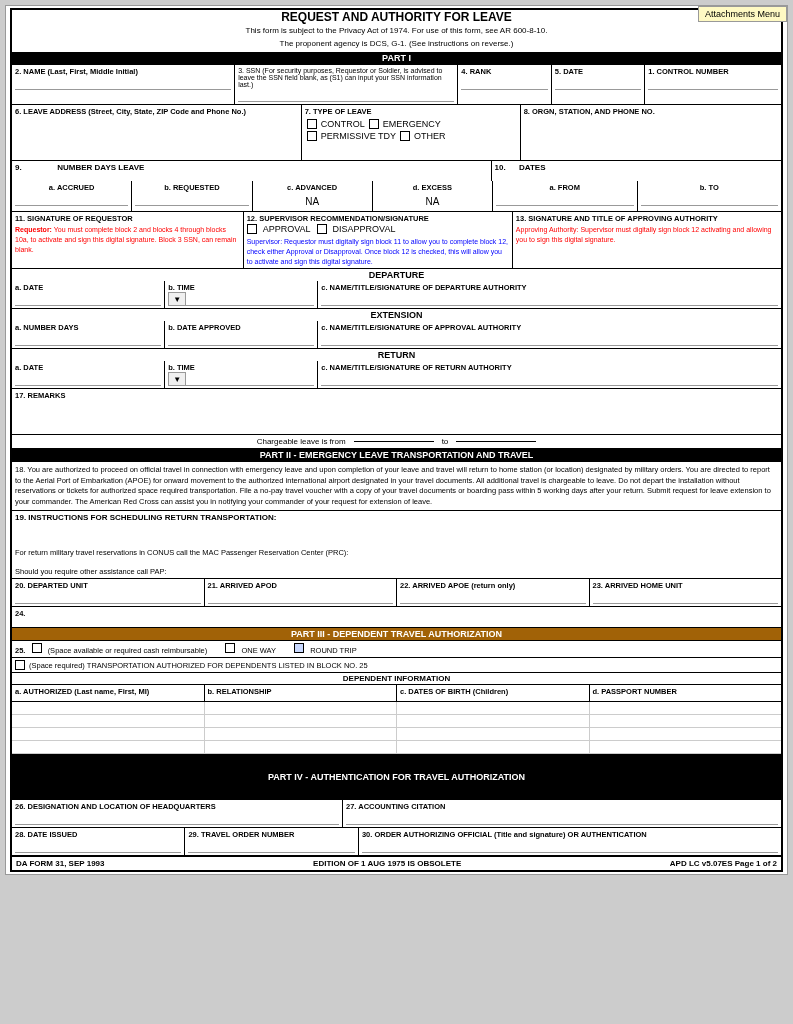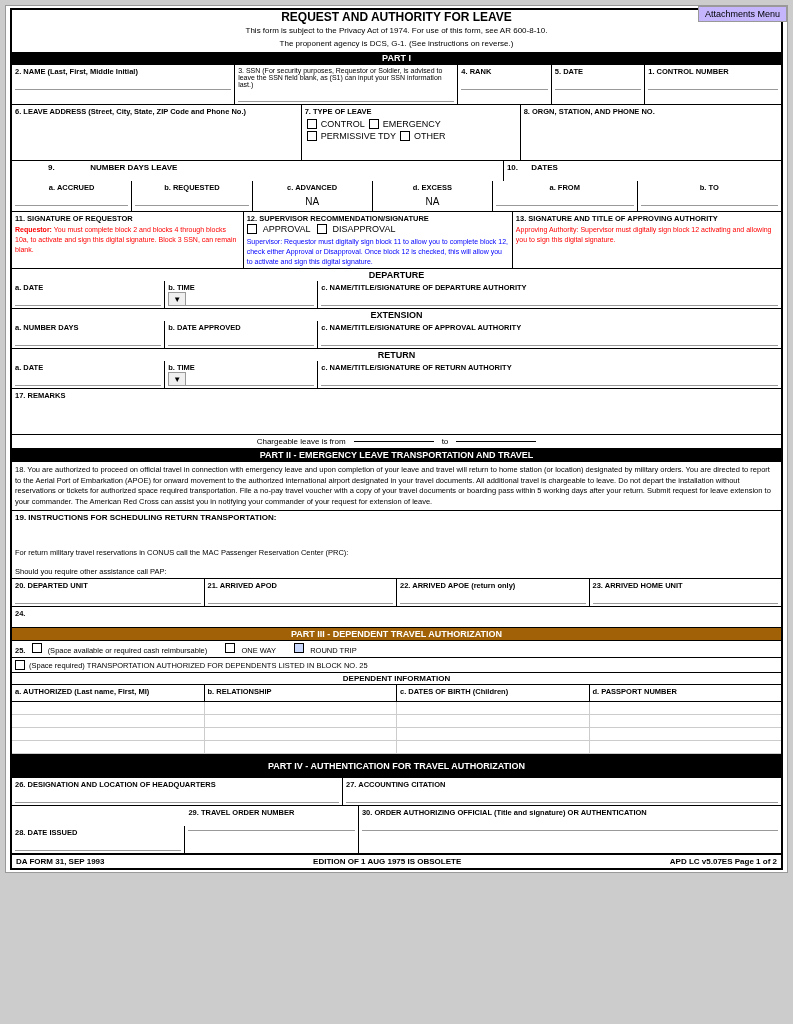--- a/index.html
+++ b/index.html
@@ -16,21 +16,21 @@
     .page-wrapper {
       width: 793px;
       background: white;
       position: relative;
       border: 1px solid #999;
     }
     .attachments-menu {
       position: absolute;
       top: 0;
       right: 0;
-      background: #c4b5fd;
+      background: #fef9c3;
       border: 1px solid #999;
       padding: 2px 6px;
       font-size: 9px;
       cursor: pointer;
       z-index: 10;
     }
     .form-title {
       text-align: center;
       font-weight: bold;
       font-size: 12px;
@@ -247,21 +247,21 @@
       min-height: 12px;
     }
     .dep-data-cell:last-child { border-right: none; }
     
     .part4-header {
       background: #000;
       color: #fff;
       text-align: center;
       font-weight: bold;
       font-size: 9px;
-      padding: 6px 0;
+      padding: 17px 0;
       border-top: 1px solid #000;
     }
     .block26-row {
       display: flex;
       border-top: 1px solid #000;
     }
     .block28-row {
       display: flex;
       border-top: 1px solid #000;
     }
@@ -346,21 +346,21 @@
             <span>OTHER</span>
           </div>
         </div>
       </div>
       <div class="cell" style="flex:1.8;border-right:none;">
         <span class="cell-label">8. ORGN, STATION, AND PHONE NO.</span>
         <span class="field-line" style="min-height:40px;border-bottom:none;"></span>
       </div>
     </div>
 
-    <div class="row" style="min-height:14px;padding-left:33px;">
+    <div class="row" style="min-height:14px;">
       <div class="cell" style="flex:1; padding:1px 3px;">
         <span style="font-weight:bold;font-size:8px;">9.&nbsp;&nbsp;&nbsp;&nbsp;&nbsp;&nbsp;&nbsp;&nbsp;&nbsp;&nbsp;&nbsp;&nbsp;&nbsp;&nbsp;&nbsp;&nbsp;<span>NUMBER DAYS LEAVE</span></span>
       </div>
       <div class="cell" style="flex:0.6; padding:1px 3px;">
         <span style="font-weight:bold;font-size:8px;">10.&nbsp;&nbsp;&nbsp;&nbsp;&nbsp;&nbsp;<span>DATES</span></span>
       </div>
     </div>
 
     <div class="row" style="border-top:none;">
       <div style="flex:1;display:flex;border-right:1px solid #000;">
@@ -590,21 +590,21 @@
         <span class="cell-label">26. DESIGNATION AND LOCATION OF HEADQUARTERS</span>
         <span class="field-line"></span>
       </div>
       <div class="cell" style="flex:2;border-right:none;">
         <span class="cell-label">27. ACCOUNTING CITATION</span>
         <span class="field-line"></span>
       </div>
     </div>
 
     <div class="block28-row">
-      <div class="cell" style="flex:0.8;margin-top:20px;">
+      <div class="cell" style="flex:0.8;">
         <span class="cell-label">28. DATE ISSUED</span>
         <span class="field-line"></span>
       </div>
       <div class="cell" style="flex:0.8;">
         <span class="cell-label">29. TRAVEL ORDER NUMBER</span>
         <span class="field-line"></span>
       </div>
       <div class="cell" style="flex:2;border-right:none;">
         <span class="cell-label">30. ORDER AUTHORIZING OFFICIAL (Title and signature) OR AUTHENTICATION</span>
         <span class="field-line"></span>

